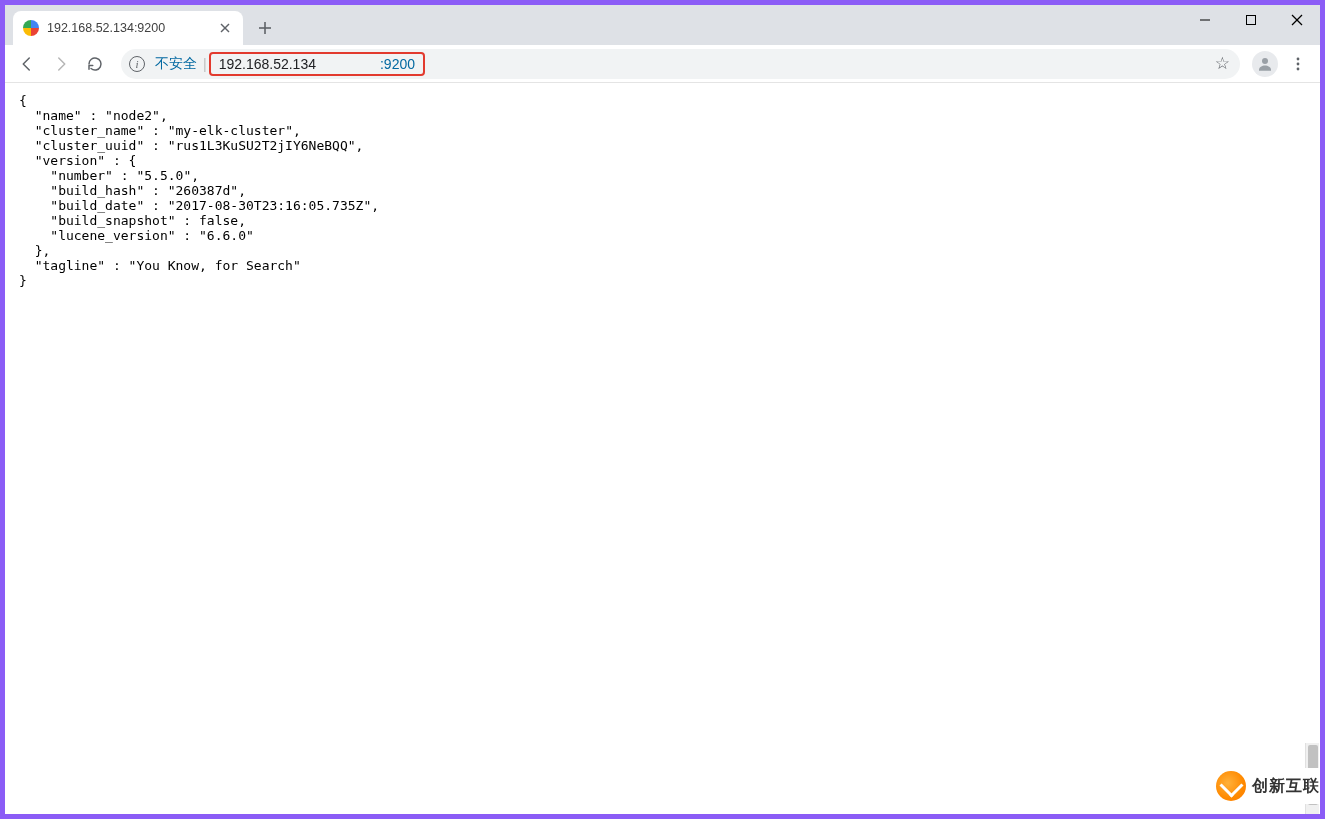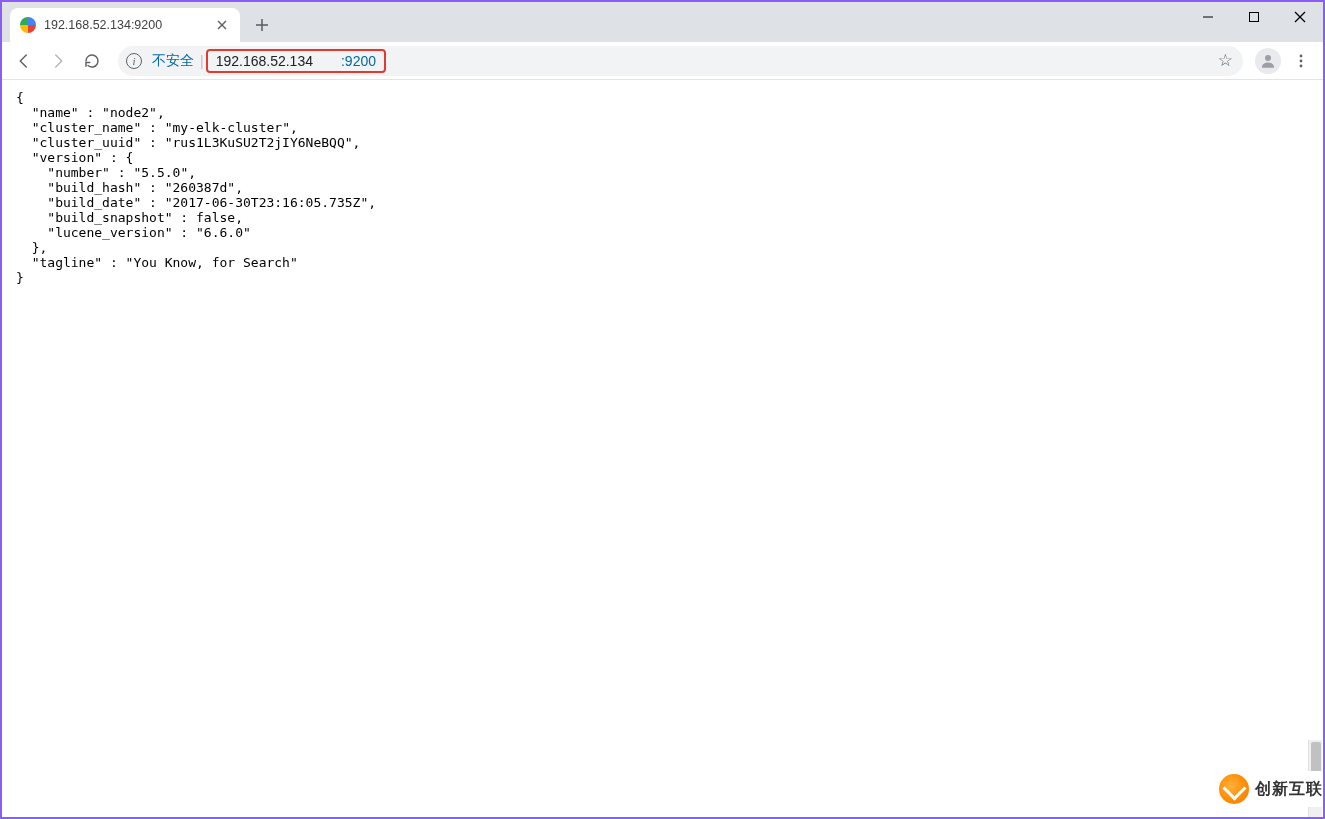--- a/index.html
+++ b/index.html
@@ -1,38 +1,38 @@
 <!DOCTYPE html>
 <html><head>
 <meta charset="utf-8">
 <style>
   * { box-sizing: border-box; margin: 0; padding: 0; }
   html, body { width: 1325px; height: 819px; font-family: "Segoe UI", Arial, sans-serif; background: #fff; overflow: hidden; }
-  .window { width: 100%; height: 100%; border: 2px solid #8b5cf6; display: flex; flex-direction: column; background: #fff; }
+  .window { width: 100%; height: 100%; border: 5px solid #8b5cf6; display: flex; flex-direction: column; background: #fff; }
 
   
   .tabbar { height: 40px; background: #dee1e6; display: flex; align-items: flex-end; position: relative; }
   .tab { display: flex; align-items: center; height: 34px; background: #fff; border-top-left-radius: 8px; border-top-right-radius: 8px; margin-left: 8px; margin-top: 6px; padding: 0 10px 0 10px; min-width: 230px; position: relative; font-size: 12.5px; color: #414141; }
   .tab .favicon { width: 16px; height: 16px; border-radius: 50%; background: conic-gradient(#4285f4 0 90deg,#ea4335 90deg 180deg,#fbbc05 180deg 270deg,#34a853 270deg 360deg); margin-right: 8px; flex: 0 0 auto; }
   .tab .title { flex: 1 1 auto; overflow: hidden; text-overflow: ellipsis; white-space: nowrap; }
   .tab .close { flex: 0 0 auto; width: 16px; height: 16px; display: flex; align-items: center; justify-content: center; color: #5f6368; font-size: 14px; cursor: pointer; }
   .newtab { width: 28px; height: 28px; margin-left: 8px; margin-bottom: 3px; display: flex; align-items: center; justify-content: center; font-size: 18px; color: #5f6368; cursor: pointer; }
   .window-controls { position: absolute; right: 0; top: 0; display: flex; }
   .wc-btn { width: 46px; height: 30px; display: flex; align-items: center; justify-content: center; color: #000; cursor: pointer; }
   .wc-btn svg { width: 12px; height: 12px; }
 
   
   .toolbar { height: 38px; background: #fff; border-bottom: 1px solid #e4e4e4; display: flex; align-items: center; padding: 0 8px; gap: 6px; }
   .tb-btn { width: 28px; height: 28px; display: flex; align-items: center; justify-content: center; color: #5f6368; cursor: pointer; border-radius: 50%; }
   .tb-btn.disabled { color: #b6b6b6; }
   .omnibox { flex: 1 1 auto; height: 30px; background: #f1f3f4; border-radius: 15px; display: flex; align-items: center; padding: 0 10px 0 8px; margin: 0 6px; font-size: 14px; color: #202124; }
   .omnibox .info-icon { width: 16px; height: 16px; border: 1.5px solid #5f6368; border-radius: 50%; display: flex; align-items: center; justify-content: center; color: #5f6368; font-size: 11px; margin-right: 10px; flex: 0 0 auto; font-family: Georgia, serif; font-style: italic; }
   .omnibox .nosafe { color: #0369a1; margin-right: 6px; }
   .omnibox .sep { color: #bdbdbd; margin-right: 2px; }
-  .omnibox .url-box { border: 2px solid #e23a2e; border-radius: 4px; padding: 2px 8px; display: inline-flex; align-items: baseline; }
+  .omnibox .url-box { border: 2px solid #e23a2e; border-radius: 4px; padding: 2px 8px; display: inline-flex; align-items: baseline; gap: 36px; }
   .omnibox .url-host { color: #202124; }
   .omnibox .url-port { color: #0369a1; padding-left: 28px; }
   .omnibox .star { margin-left: auto; color: #5f6368; font-size: 17px; }
   .avatar { width: 26px; height: 26px; border-radius: 50%; background: #e8eaed; display: flex; align-items: center; justify-content: center; }
   .avatar svg { width: 18px; height: 18px; fill: #9aa0a6; }
   .menu-dots { width: 28px; height: 28px; display: flex; align-items: center; justify-content: center; color: #5f6368; cursor: pointer; }
 
   
   .content { flex: 1 1 auto; background: #fff; position: relative; overflow: auto; }
   pre.json { font-family: "SimSun","NSimSun","MS Song",monospace; font-size: 13px; line-height: 15px; white-space: pre; padding: 10px 0 0 14px; color: #000; }
@@ -134,21 +134,21 @@
   </div>
 
   <div class="content">
     <pre class="json">{
   "name" : "<span>node2</span>",
   "cluster_name" : "<span>my-elk-cluster</span>",
   "cluster_uuid" : "<span>rus1L3KuSU2T2jIY6NeBQQ</span>",
   "version" : {
     "number" : "<span>5.5.0</span>",
     "build_hash" : "<span>260387d</span>",
-    "build_date" : "<span>2017-06-30T23:16:05.735Z</span>",
+    "build_date" : "<span>2017-08-30T23:16:05.735Z</span>",
     "build_snapshot" : <span>false</span>,
     "lucene_version" : "<span>6.6.0</span>"
   },
   "tagline" : "<span>You Know, for Search</span>"
 }</pre>
 
     <div class="scrollbar-stub"></div>
     <div class="scrollbar-thumb"></div>
 
     <div class="watermark">

